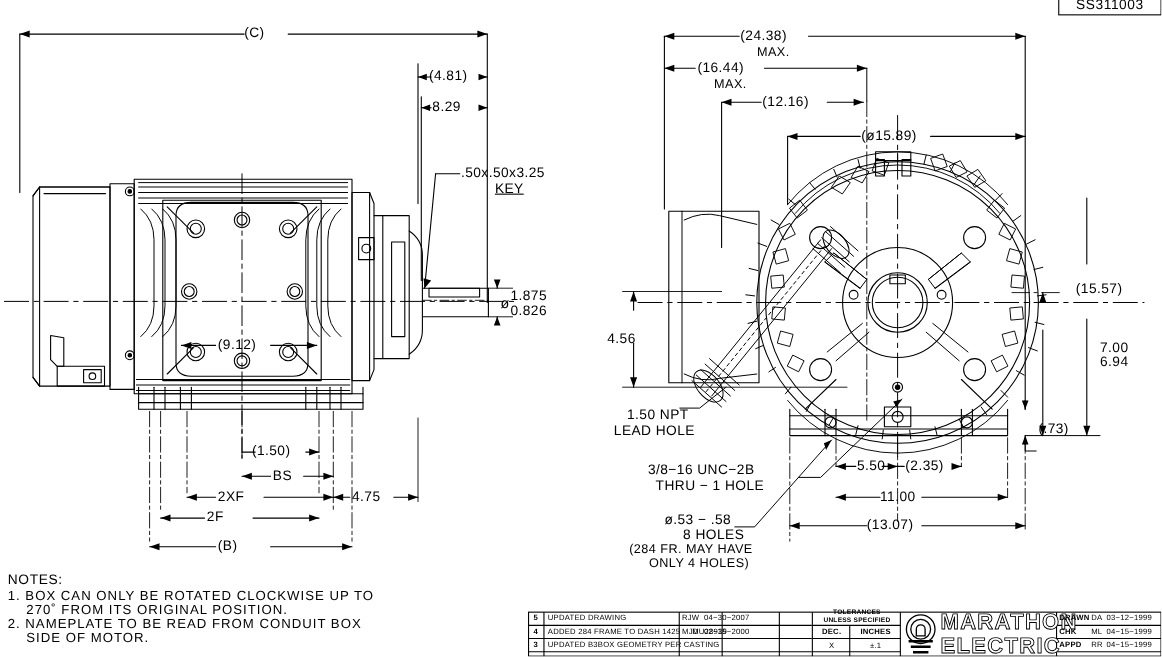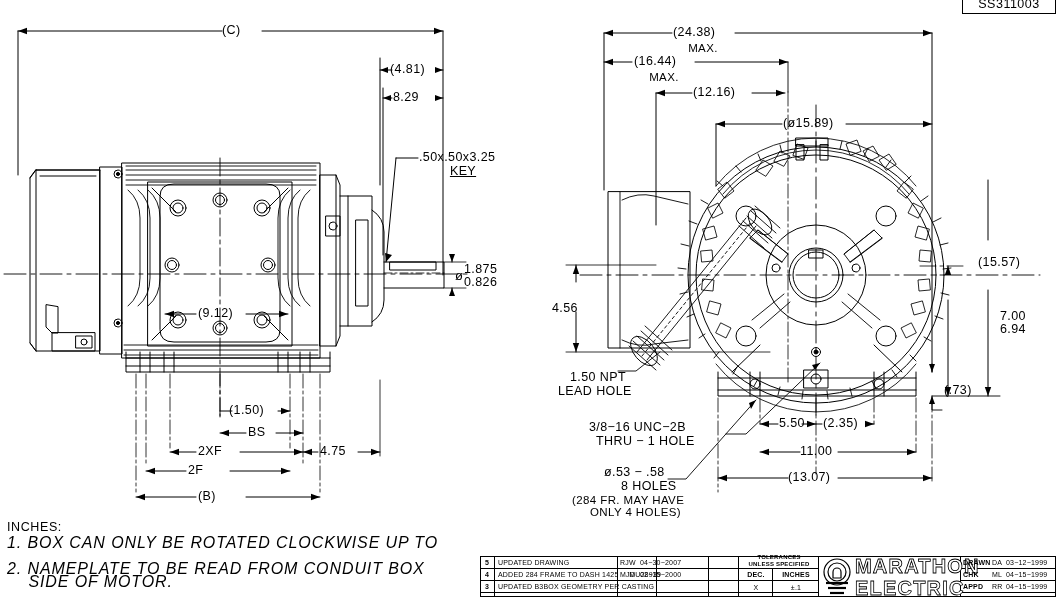--- a/index.html
+++ b/index.html
@@ -20,21 +20,21 @@
     position: absolute;
     font-family: "Liberation Sans", sans-serif;
     color: #000;
     white-space: pre;
     line-height: 1.05;
     letter-spacing: 0.4px;
   }
   .dim { font-size: 12.5px; }
   .dim-s { font-size: 11.5px; }
   .note-head { font-size: 12.5px; letter-spacing: 0.6px; }
-  .note-body { font-size: 16px; letter-spacing: 0.9px; font-style: italic; }
+  .note-body { font-size: 12px; letter-spacing: 0.9px; }
   .ctr { text-align: center; }
   .tb-txt {
     position: absolute;
     font-family: "Liberation Sans", sans-serif;
     color: #000;
     white-space: pre;
     font-size: 7px;
     letter-spacing: 0.2px;
   }
   .tb-txt.b { font-weight: bold; }
@@ -493,22 +493,23 @@
 
   <div class="lbl dim" style="left:570px;top:371px;">1.50 NPT</div>
   <div class="lbl dim" style="left:558px;top:385px;">LEAD HOLE</div>
   <div class="lbl dim" style="left:589px;top:421px;">3/8−16 UNC−2B</div>
   <div class="lbl dim" style="left:596px;top:435px;">THRU − 1 HOLE</div>
   <div class="lbl dim" style="left:604px;top:466px;">ø.53 − .58</div>
   <div class="lbl dim" style="left:621px;top:480px;">8 HOLES</div>
   <div class="lbl dim-s" style="left:572px;top:494px;">(284 FR. MAY HAVE</div>
   <div class="lbl dim-s" style="left:590px;top:506px;">ONLY 4 HOLES)</div>
 
-  <div class="lbl note-head" style="left:7px;top:521px;">INCHES:</div>
+  <div class="lbl note-head" style="left:7px;top:521px;">NOTES:</div>
   <div class="lbl note-body" style="left:7px;top:535px;">1. BOX CAN ONLY BE ROTATED CLOCKWISE UP TO</div>
+  <div class="lbl note-body" style="left:7px;top:548px;">    270˚ FROM ITS ORIGINAL POSITION.</div>
   <div class="lbl note-body" style="left:7px;top:561px;">2. NAMEPLATE TO BE READ FROM CONDUIT BOX</div>
   <div class="lbl note-body" style="left:7px;top:574px;">    SIDE OF MOTOR.</div>
 
   <svg style="position:absolute;left:480px;top:549px;" width="576" height="48" viewBox="0 0 576 48">
     <g fill="none" stroke="#000" stroke-width="1">
 
       <rect x="0.5" y="7.5" width="575" height="40"></rect>
 
       <line x1="0" y1="19.5" x2="258" y2="19.5"></line>
       <line x1="0" y1="31.5" x2="258" y2="31.5"></line>

